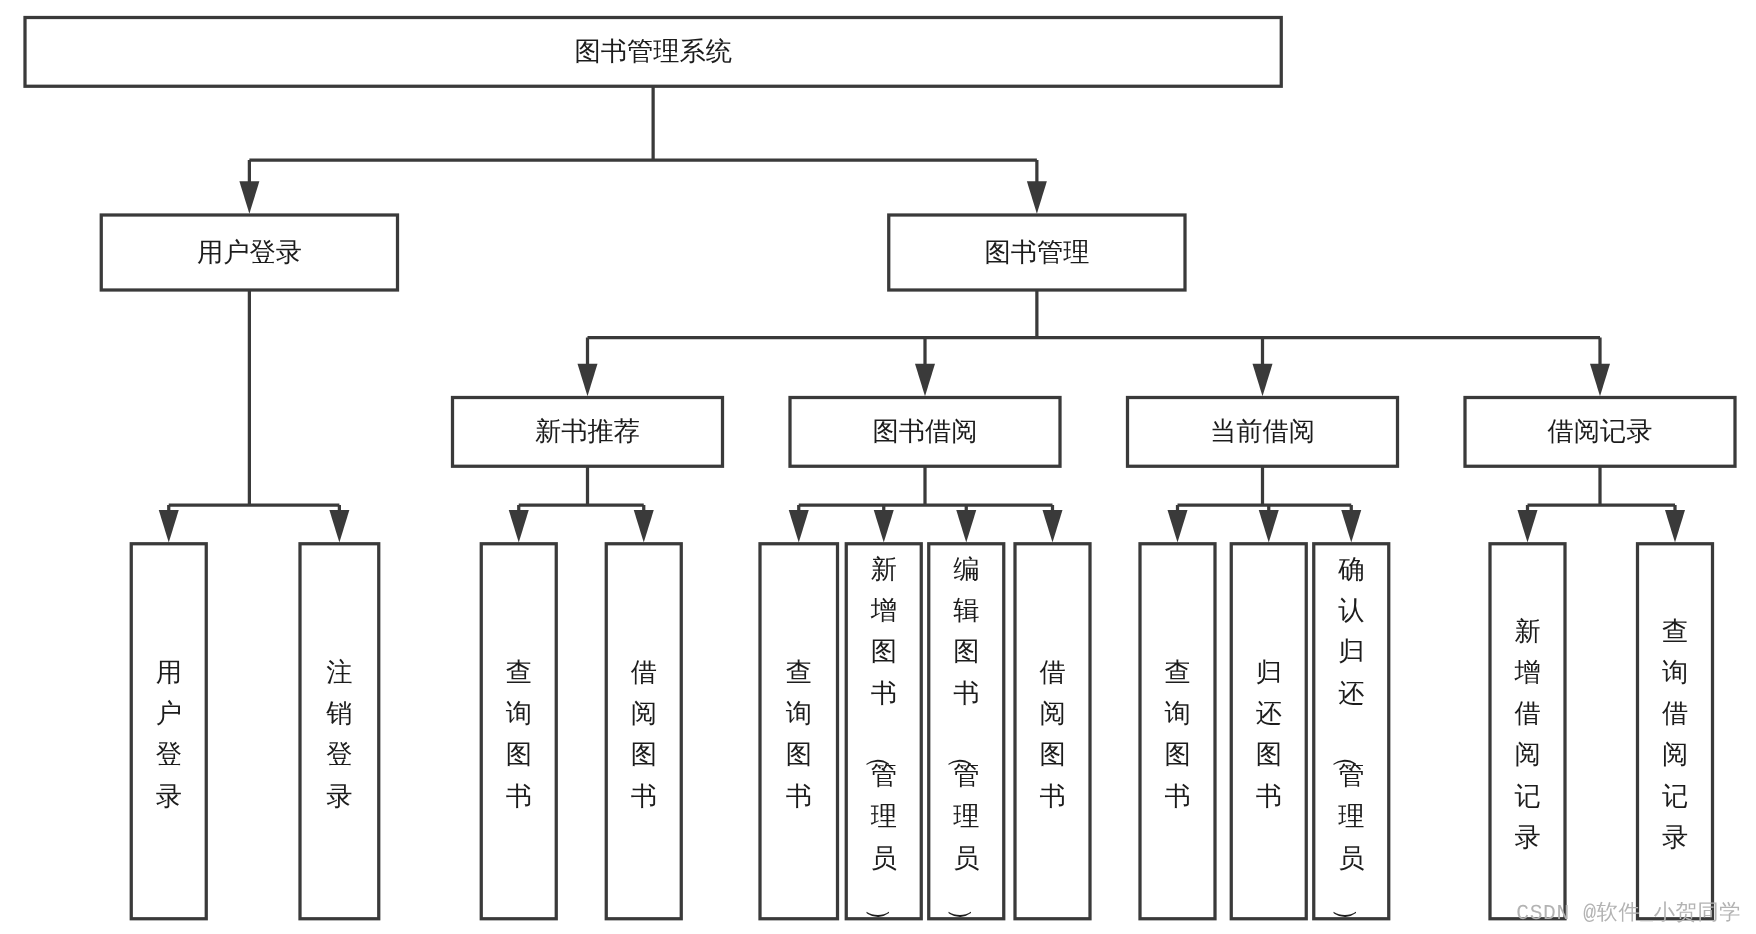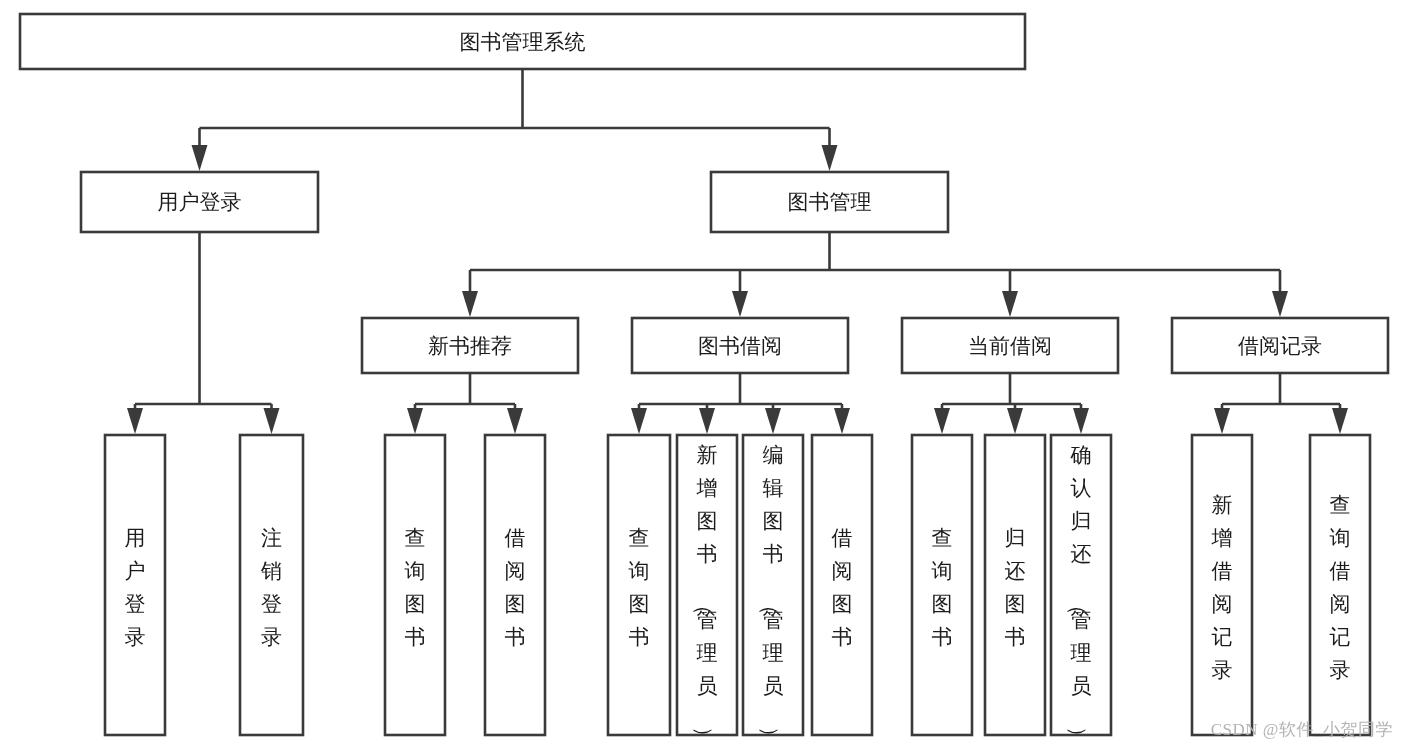--- a/index.html
+++ b/index.html
@@ -52,21 +52,21 @@
   .node-label-v {
     font-family: "DejaVu Sans", "Liberation Sans", sans-serif;
     font-size: 21px;
     fill: #1c1c1c;
     text-anchor: middle;
   }
   .watermark {
     position: absolute;
     right: 12px;
     bottom: 6px;
-    font-family: Liberation Serif, serif;
+    font-family: Liberation Mono, monospace;
     font-size: 17px;
     color: #b3b3b3;
     letter-spacing: 0.5px;
     white-space: nowrap;
     user-select: none;
   }
 </style>
 </head>
 <body>
 

